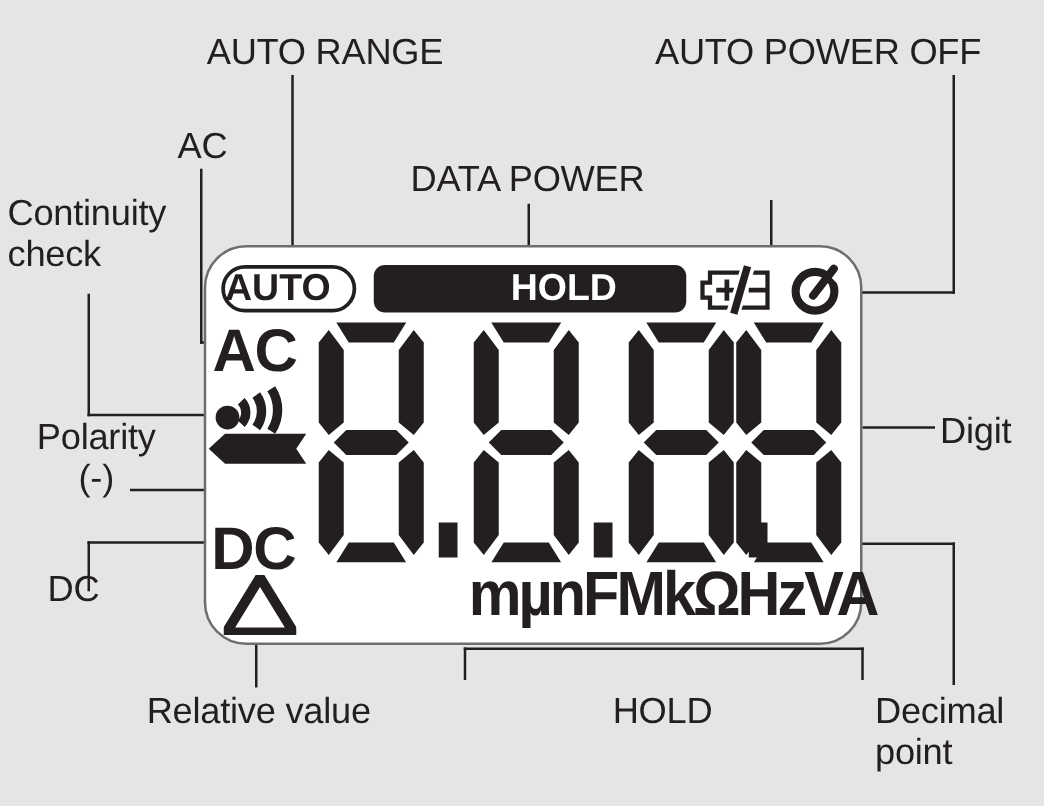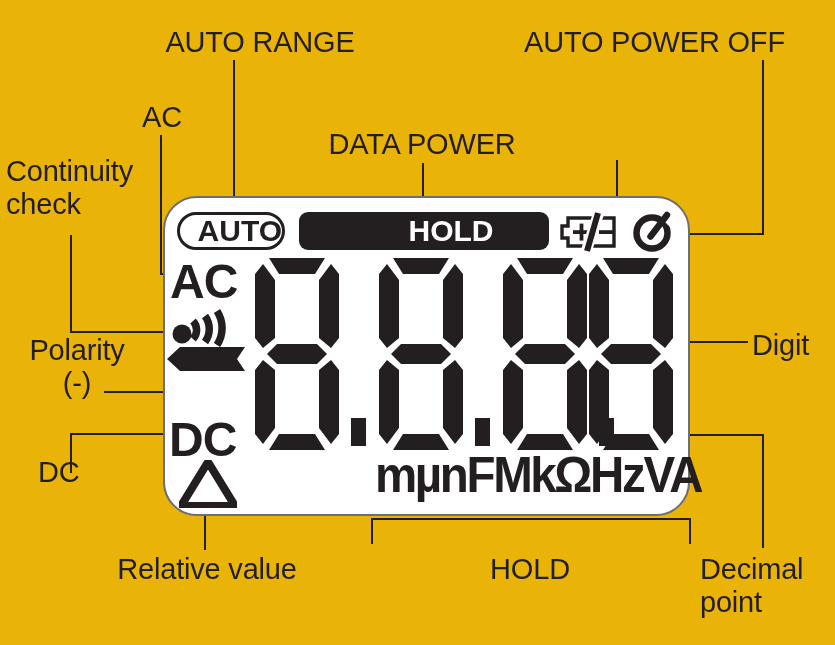--- a/index.html
+++ b/index.html
@@ -4,21 +4,21 @@
 <style>
   html, body {
     margin: 0;
     padding: 0;
     background: #ffffff;
   }
   #stage {
     position: relative;
     width: 835px;
     height: 645px;
-    background: #eab308;
+    background: #e5e5e5;
     font-family: "Liberation Sans", sans-serif;
     overflow: hidden;
   }
 
   
   .ann {
     position: absolute;
     color: #231f20;
     font-size: 29px;
     line-height: 33px;
@@ -54,21 +54,21 @@
     position: absolute;
     left: 12px;
     top: 14px;
     width: 108px;
     height: 38px;
     border: 3px solid #231f20;
     border-radius: 19px;
     box-sizing: border-box;
     display: flex;
     align-items: center;
-    justify-content: flex-end;
+    justify-content: flex-start;
   }
   #auto-badge span {
     font-size: 30px;
     font-weight: bold;
     color: #231f20;
     letter-spacing: 0px;
     line-height: 1;
   }
 
   

